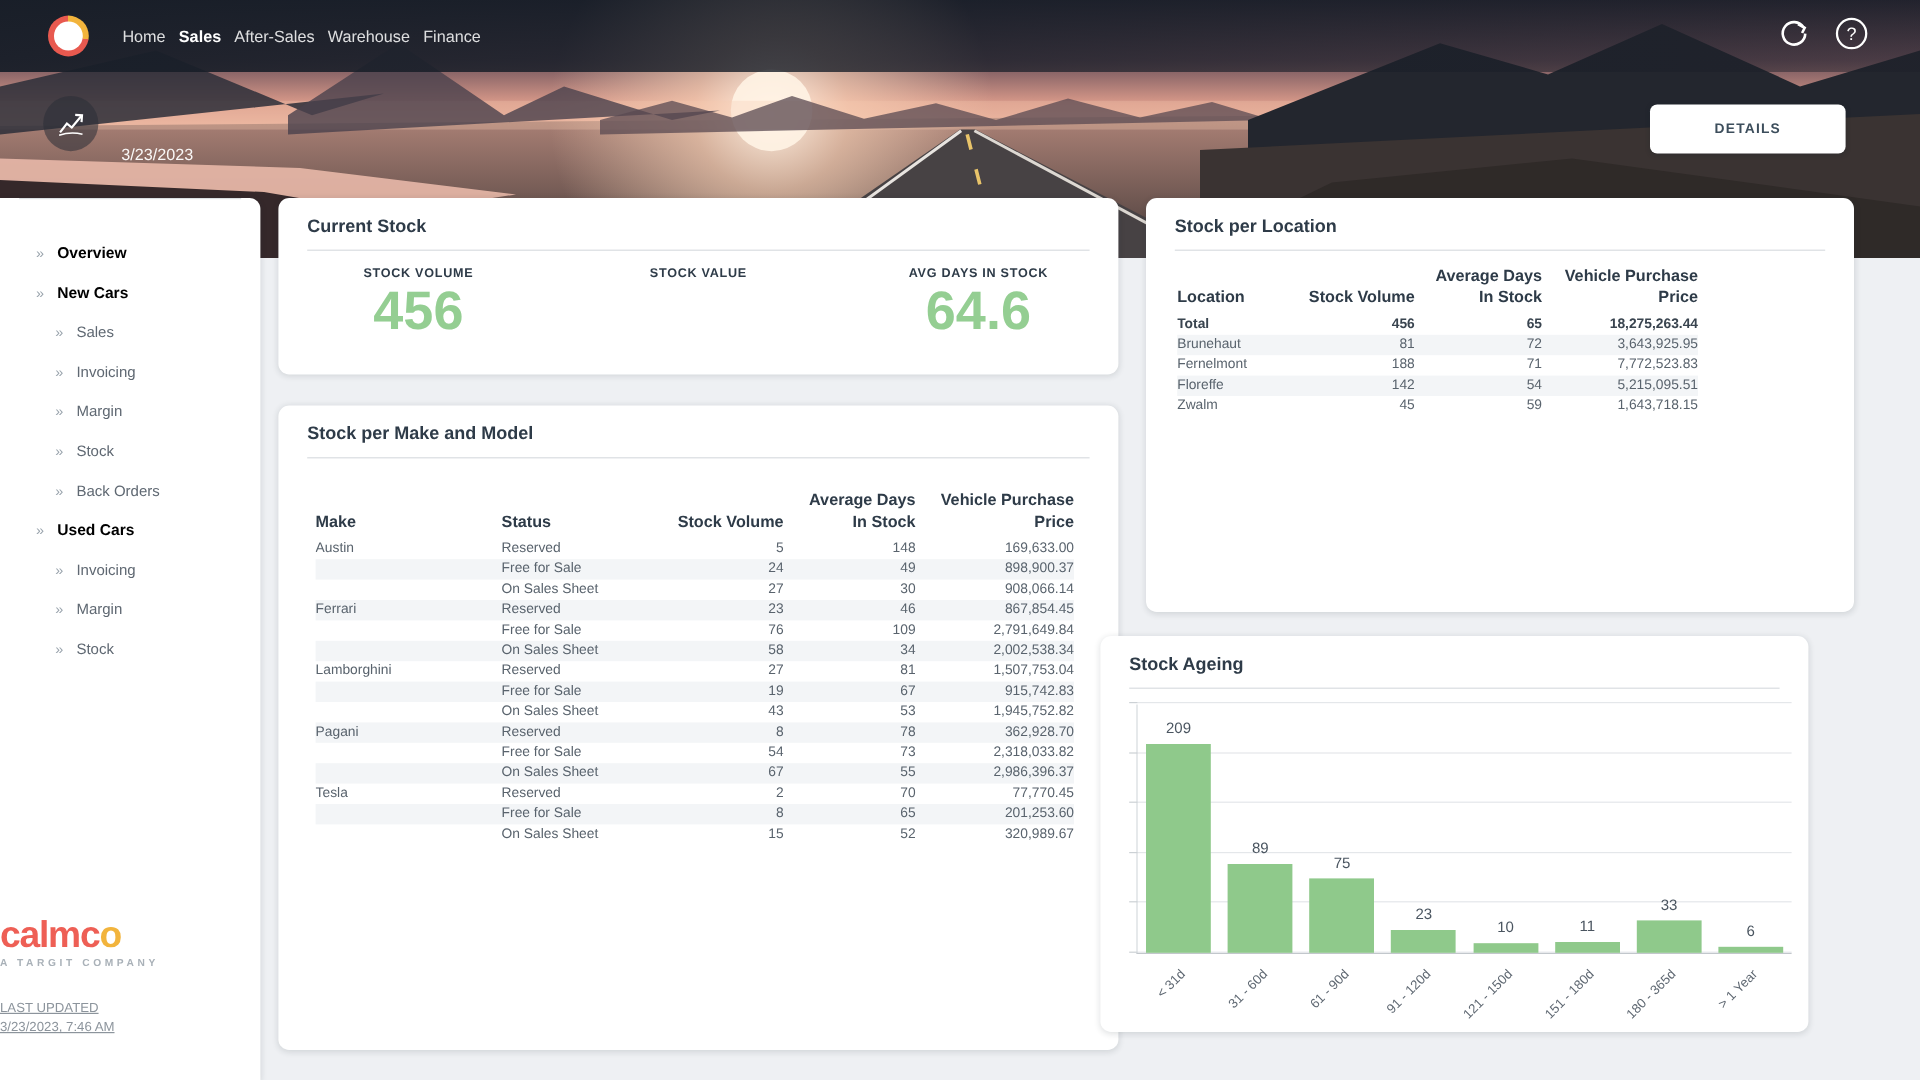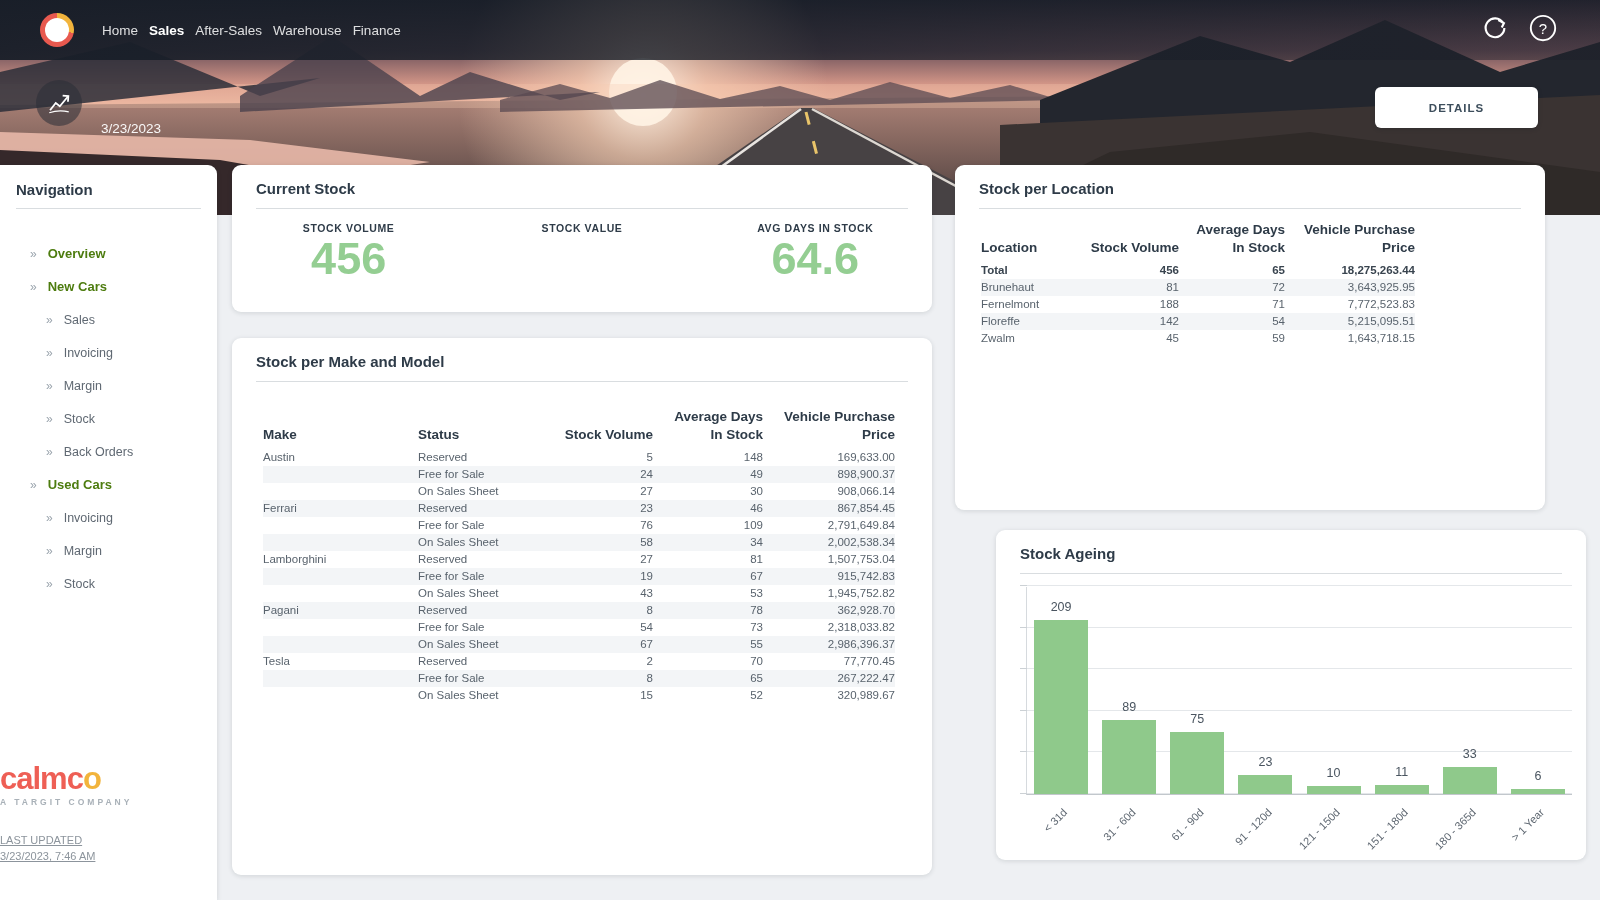--- a/index.html
+++ b/index.html
@@ -42,21 +42,21 @@
 
   
   .sidebar { position:absolute; left:0; top:165px; width:217px; height:735px; background:#fff;
     border-radius:0 9px 0 0; box-shadow:0 1px 5px rgba(30,40,50,.14); }
   .side-title { font-size:15px; font-weight:700; color:#2e3b48; padding:16px 16px 10px 16px; }
   .side-divider { height:1px; background:#d9dde0; margin:0 16px; }
   .side-list { margin-top:28px; }
   .s-item { display:flex; align-items:center; height:33px; padding-left:30px; cursor:pointer; }
   .s-item.lvl2 { padding-left:46px; }
   .s-chev { color:#9aa4ad; font-size:12px; margin-right:11px; }
-  .s-item.lvl1 .s-lbl { font-size:13px; font-weight:700; color:#4d7c0f; }
+  .s-item.lvl1 .s-lbl { font-size:13px; font-weight:700; color:#000000; }
   .s-item.lvl2 .s-lbl { font-size:12.5px; color:#5f6872; }
   .side-logo { position:absolute; top:598px; left:0; right:0; text-align:left; }
   .logo-word { font-size:31px; font-weight:700; letter-spacing:-1px; color:#ee5f55; line-height:1; }
   .logo-word .logo-o { color:#f2b43c; }
   .logo-sub { font-size:8.5px; letter-spacing:3px; color:#a9b1b8; font-weight:700; margin-top:3px; }
   .last-updated { position:absolute; top:668px; left:0; right:0; text-align:left;
     font-size:11px; color:#8c949c; line-height:1.45;text-decoration:underline; }
 
   
   .current-stock { left:232px; top:165px; width:700px; height:147px; }
@@ -76,21 +76,21 @@
   .location .thead, .location .trow { grid-template-columns:105px 93px 106px 130px; }
   .th { font-size:13.5px; font-weight:700; color:#2e3b48; white-space:pre-line; line-height:1.3;
     padding-bottom:6px; align-self:end; }
   .td { font-size:11.5px; color:#59636d; line-height:17px; height:17px; overflow:hidden; }
   .al-right { text-align:right; }
   .trow.stripe { background:#f3f5f7; }
   .trow.bold .td { font-weight:700; color:#39444f; }
   .trow { cursor:pointer; }
 
   
-  .ageing { left:996px; top:530px; width:590px; height:330px; }
+  .ageing { left:917px; top:530px; width:590px; height:330px; }
   .plot { position:absolute; left:30px; top:57px; width:546px; height:208px;
     border-left:1px solid #d6dade; border-bottom:1px solid #c2c7cc; }
   .grid { position:absolute; left:0; right:0; height:1px; background:#e4e7ea; }
   .tickmark { position:absolute; left:-7px; width:7px; height:1px; background:#ccd1d5; }
   .bars { position:absolute; left:0; bottom:0; width:100%; height:100%; display:flex; }
   .slot { position:relative; flex:1; height:100%; }
   .bar { position:absolute; bottom:0; left:50%; transform:translateX(-50%); width:54px;
     background:#8fc98b; cursor:pointer; }
   .bar-val { position:absolute; left:50%; transform:translateX(-50%); font-size:12.5px; color:#4a5560;
     white-space:nowrap; }
@@ -172,21 +172,20 @@
         <polyline points="5,25 12,16 17,20 27,8" fill="none" stroke="#fff" stroke-width="2.2"></polyline>
         <polyline points="20.5,7 27.5,7.5 27,14.5" fill="none" stroke="#fff" stroke-width="2.2"></polyline>
         <path d="M4 28 Q 16 24 28 27" fill="none" stroke="#fff" stroke-width="1.6"></path>
       </svg>
     </div>
     <div class="hdr-date">3/23/2023</div>
     <button class="details-btn">DETAILS</button>
   </div>
 
   <aside class="sidebar">
-    <div class="side-title">Navigation</div>
     <div class="side-divider"></div>
     <div class="side-list">
         <div class="s-item lvl1">
           <span class="s-chev">»</span>
           <span class="s-lbl">Overview</span>
         </div>
         <div class="s-item lvl1">
           <span class="s-chev">»</span>
           <span class="s-lbl">New Cars</span>
         </div>
@@ -357,21 +356,21 @@
           <div class="td">Reserved</div>
           <div class="td al-right">2</div>
           <div class="td al-right">70</div>
           <div class="td al-right">77,770.45</div>
         </div>
         <div class="trow stripe">
           <div class="td"></div>
           <div class="td">Free for Sale</div>
           <div class="td al-right">8</div>
           <div class="td al-right">65</div>
-          <div class="td al-right">267,222.47</div>
+          <div class="td al-right">201,253.60</div>
         </div>
         <div class="trow">
           <div class="td"></div>
           <div class="td">On Sales Sheet</div>
           <div class="td al-right">15</div>
           <div class="td al-right">52</div>
           <div class="td al-right">320,989.67</div>
         </div>
       </div>
   </section>

